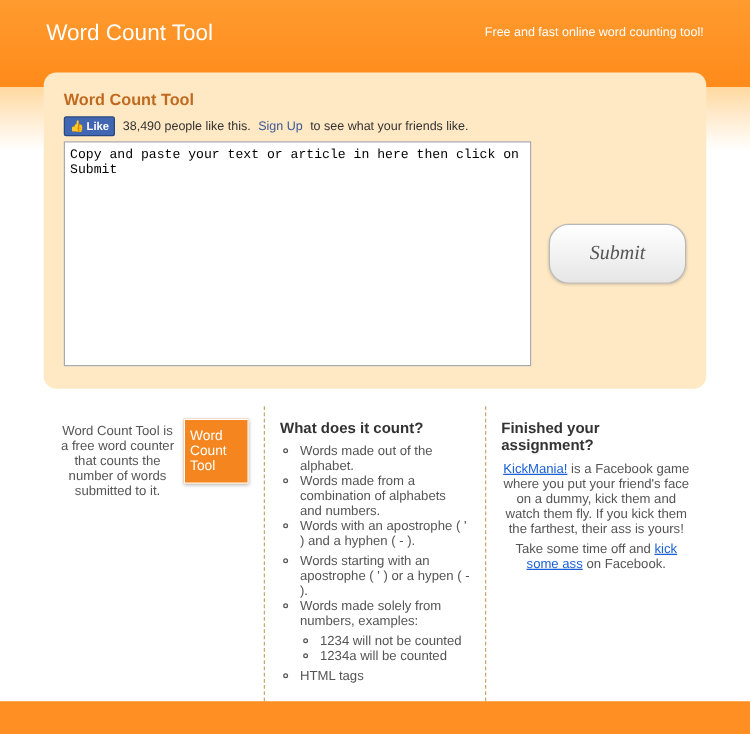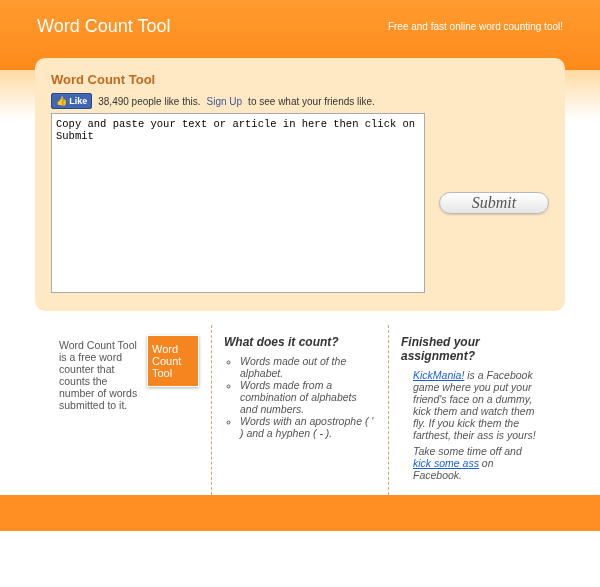--- a/index.html
+++ b/index.html
@@ -80,21 +80,21 @@
       resize: none;
       font-family: "Courier New", monospace;
       font-size: 10.5px;
       padding: 4px;
       border: 1px solid #aaa;
       background: #fff;
       color: #000;
     }
     .submit-btn {
       width: 110px;
-      height: 22px;
+      height: 48px;
       border-radius: 16px;
       border: 1px solid #b9b9b9;
       background: linear-gradient(#ffffff, #e6e6e6);
       font-family: Georgia, serif;
       font-style: italic;
       font-size: 16px;
       color: #555;
       cursor: pointer;
       box-shadow: 0 1px 2px rgba(0,0,0,.15);
     }
@@ -102,21 +102,21 @@
       display: flex;
       gap: 0;
       margin-top: 14px;
     }
     .col {
       flex: 1 1 0;
       padding: 10px 12px;
       font-size: 10.5px;
       color: #555;
     }
-    .col + .col { border-left: 1px dashed #c9a86f; font-style: italic; }
+    .col + .col { border-left: 1px dashed #c9a86f; }
     .col h3 {
       font-size: 12px;
       color: #333;
       margin-bottom: 6px;
     }
     .col ul { padding-left: 16px; margin: 4px 0; list-style: circle; }
     .col ul ul { list-style: circle; }
     .col a { color: #1a5fd6; text-decoration: underline; }
     .logo-tile {
       float: right;
@@ -133,21 +133,21 @@
       display: flex;
       align-items: center;
     }
     .footer {
       background: #ff8f23;
       color: #fff;
       text-align: center;
       padding: 12px 0 24px;
       font-size: 10px;
     }
-    p { margin: 4px 12px; }
+    p { margin: 4px 0; text-align: center; }
   </style>
 </head>
 <body>
 
 <div class="page">
   <div class="shell">
 
     <div class="header">
       <div class="site-title">Word Count Tool</div>
       <div class="tagline">Free and fast online word counting tool!</div>
@@ -181,20 +181,31 @@
         <p>Word Count Tool is a free word counter that counts the number of words submitted to it.</p>
       </div>
 
       <div class="col">
         <h3>What does it count?</h3>
         <ul>
           <li>Words made out of the alphabet.</li>
           <li>Words made from a combination of alphabets and numbers.</li>
           <li>Words with an apostrophe ( ' ) and a hyphen ( - ).</li>
         </ul>
+        <ul>
+          <li>Words starting with an apostrophe ( ' ) or a hypen ( - ).</li>
+          <li>
+            <span>Words made solely from numbers, examples:</span>
+            <ul>
+              <li>1234 will not be counted</li>
+              <li>1234a will be counted</li>
+            </ul>
+          </li>
+          <li>HTML tags</li>
+        </ul>
       </div>
 
       <div class="col">
         <h3>Finished your assignment?</h3>
         <p>
           <a href="#">KickMania!</a><span> is a Facebook game where you put your friend's face on a dummy, kick them and watch them fly. If you kick them the farthest, their ass is yours!</span>
         </p>
         <p>
           <span>Take some time off and </span><a href="#">kick some ass</a><span> on Facebook.</span>
         </p>

